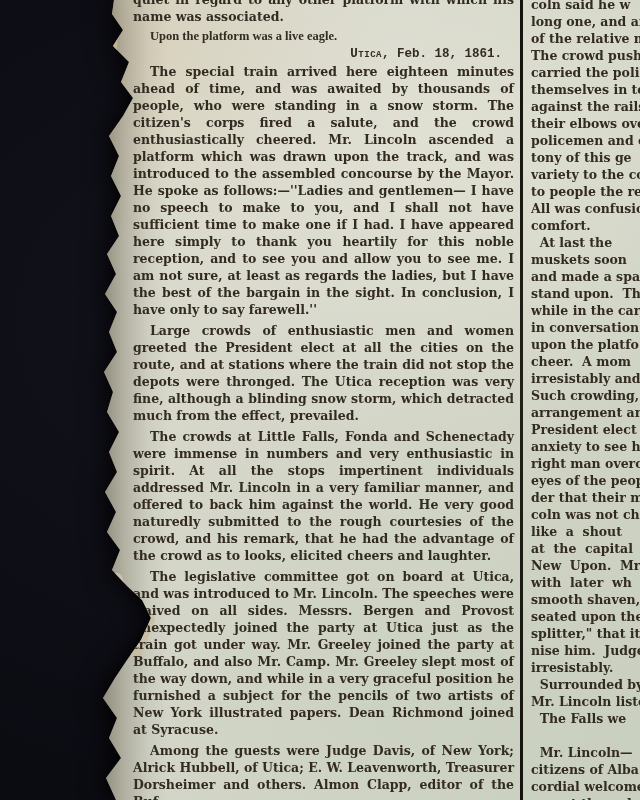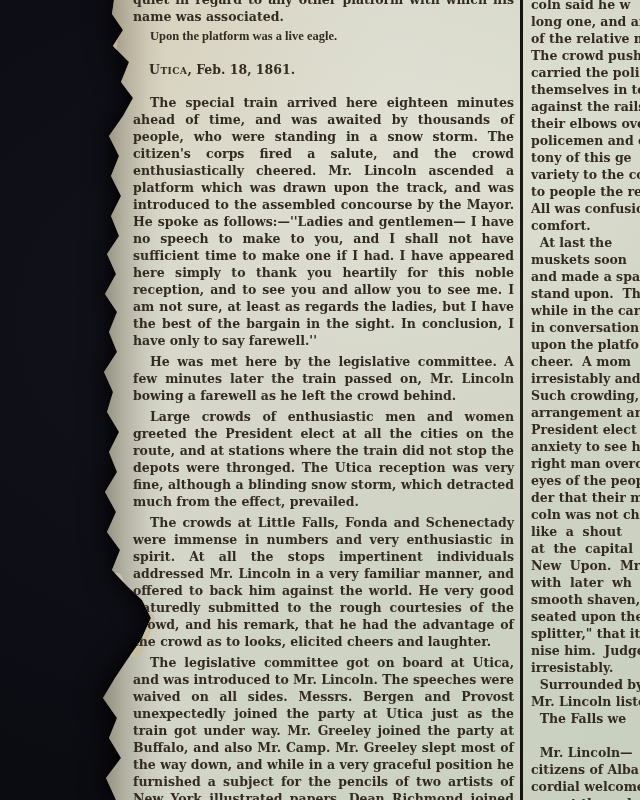--- a/index.html
+++ b/index.html
@@ -28,21 +28,21 @@
   .flap1{left:102px;top:26px;width:13px;height:98px;background:#c4b795;border-radius:7px;transform:rotate(4deg);opacity:.9;}
   .flap2{left:116px;top:572px;width:14px;height:72px;background:#cfc6ad;border-radius:7px;transform:rotate(-14deg);opacity:.85;}
   .flap3{left:131px;top:610px;width:18px;height:48px;background:#c8bda0;border-radius:8px;transform:rotate(22deg);opacity:.8;}
   .col-rule{position:absolute;left:520px;top:0;width:3px;height:800px;
     background:linear-gradient(180deg,#16120d,#23201a 50%,#16130e);}
   .left-col{position:absolute;left:133px;top:-9px;width:381px;
     font-family:"DejaVu Serif", serif;font-weight:bold;font-size:12.5px;line-height:17px;
     color:#332b22;text-align:justify;}
   .frag{margin:0 0 3px 0;text-indent:0;}
   .eagle{margin:0 0 1px 0;text-indent:17px;font-family:Liberation Serif, serif;}
-  .dateline{margin:16px;text-align:left;padding-right:12px;}
+  .dateline{margin:0;text-align:right;padding-right:12px;font-family:Liberation Mono, monospace;}
   .smallcaps{font-variant:small-caps;letter-spacing:0.5px;}
   .para{margin:0 0 4px 0;text-indent:17px;}
   .right-col{position:absolute;left:531px;top:-4px;width:109px;
     font-family:"DejaVu Serif", serif;font-weight:bold;font-size:12.5px;line-height:17px;
     color:#332b22;}
   .rline{white-space:pre;overflow:hidden;height:17px;}
 </style>
 </head>
 <body>
 
@@ -52,21 +52,20 @@
       <div class="flap flap1"></div>
       <div class="flap flap2"></div>
       <div class="flap flap3"></div>
 
       <div class="left-col">
         <p class="frag">quiet in regard to any other platform with which his name was associated.</p>
         <p class="eagle">Upon the platform was a live eagle.</p>
         <p class="dateline"><span class="smallcaps">Utica</span><span>, Feb. 18, 1861.</span></p>
         <div>
             <div class="para">The special train arrived here eighteen minutes ahead of time, and was awaited by thousands of people, who were standing in a snow storm.  The citizen's corps fired a salute, and the crowd enthusiastically cheered.  Mr. Lincoln ascended a platform which was drawn upon the track, and was introduced to the assembled concourse by the Mayor.  He spoke as follows:—''Ladies and gentlemen— I have no speech to make to you, and I shall not have sufficient time to make one if I had.  I have appeared here simply to thank you heartily for this noble reception, and to see you and allow you to see me.  I am not sure, at least as regards the ladies, but I have the best of the bargain in the sight.  In conclusion, I have only to say farewell.''</div>
-            <div class="para">He was met here by the legislative committee.  A few minutes later the train passed on, Mr. Lincoln bowing a farewell as he left the crowd behind.</div>
             <div class="para">Large crowds of enthusiastic men and women greeted the President elect at all the cities on the route, and at stations where the train did not stop the depots were thronged.  The Utica reception was very fine, although a blinding snow storm, which detracted much from the effect, prevailed.</div>
             <div class="para">The crowds at Little Falls, Fonda and Schenectady were immense in numbers and very enthusiastic in spirit.  At all the stops impertinent individuals addressed Mr. Lincoln in a very familiar manner, and offered to back him against the world.  He very good naturedly submitted to the rough courtesies of the crowd, and his remark, that he had the advantage of the crowd as to looks, elicited cheers and laughter.</div>
             <div class="para">The legislative committee got on board at Utica, and was introduced to Mr. Lincoln.  The speeches were waived on all sides.  Messrs. Bergen and Provost unexpectedly joined the party at Utica just as the train got under way.  Mr. Greeley joined the party at Buffalo, and also Mr. Camp.  Mr. Greeley slept most of the way down, and while in a very graceful position he furnished a subject for the pencils of two artists of New York illustrated papers.  Dean Richmond joined at Syracuse.</div>
             <div class="para">Among the guests were Judge Davis, of New York; Alrick Hubbell, of Utica; E. W. Leavenworth, Treasurer Dorsheimer and others.  Almon Clapp, editor of the Buf</div>
           </div>
       </div>
 
       <div class="col-rule"></div>
 
       <div class="right-col">

